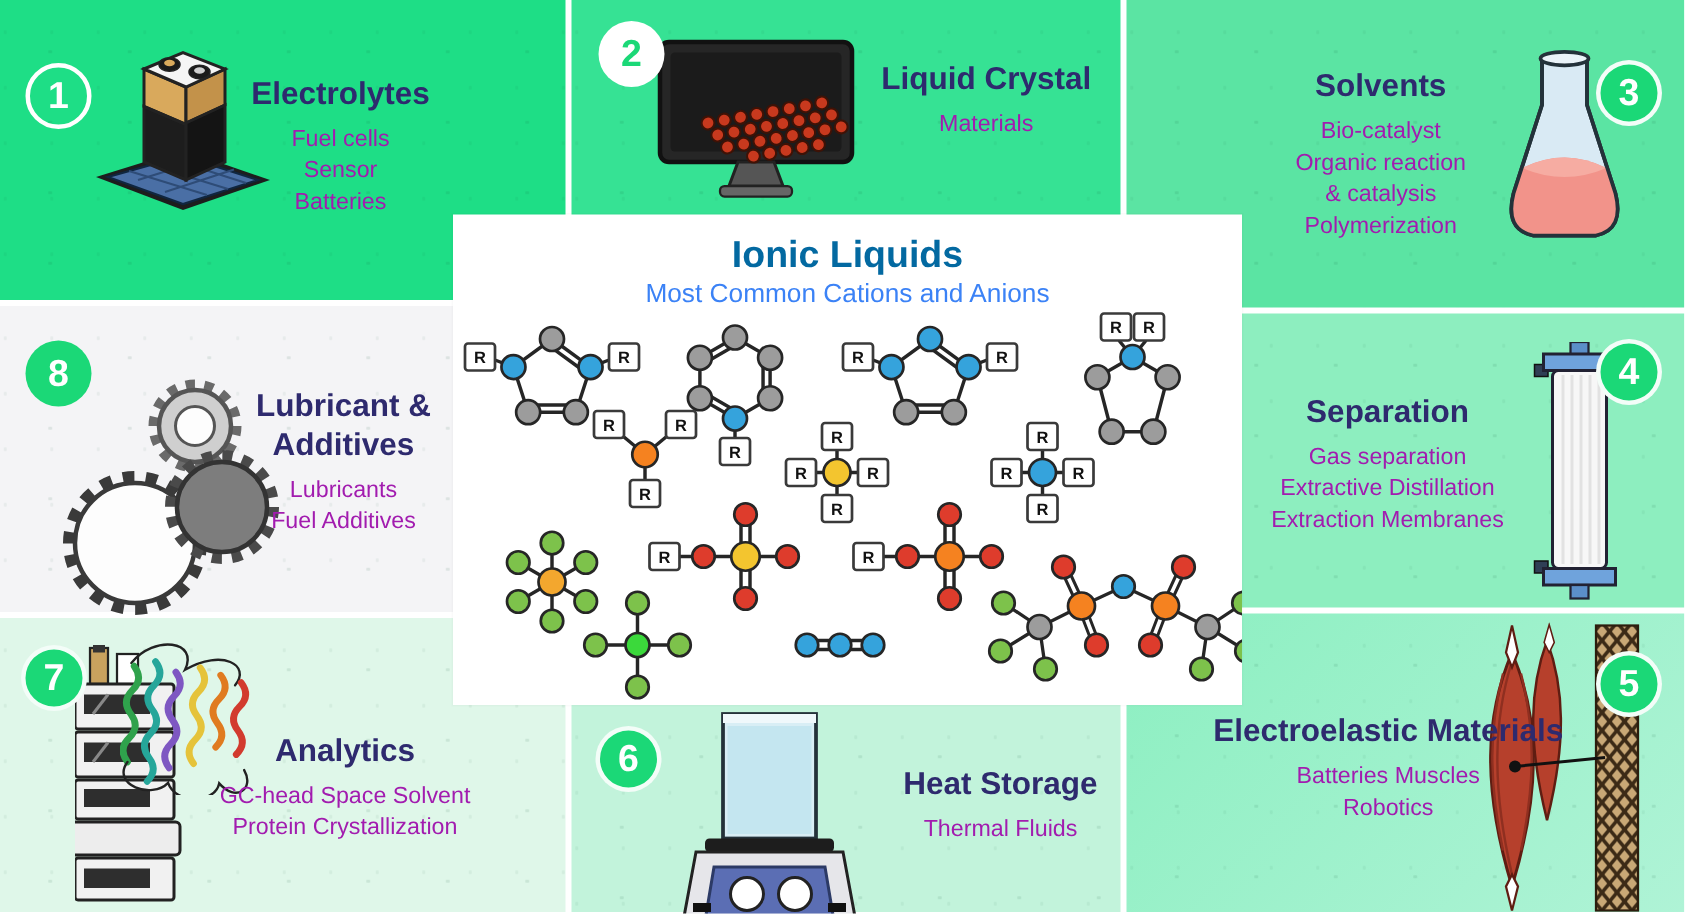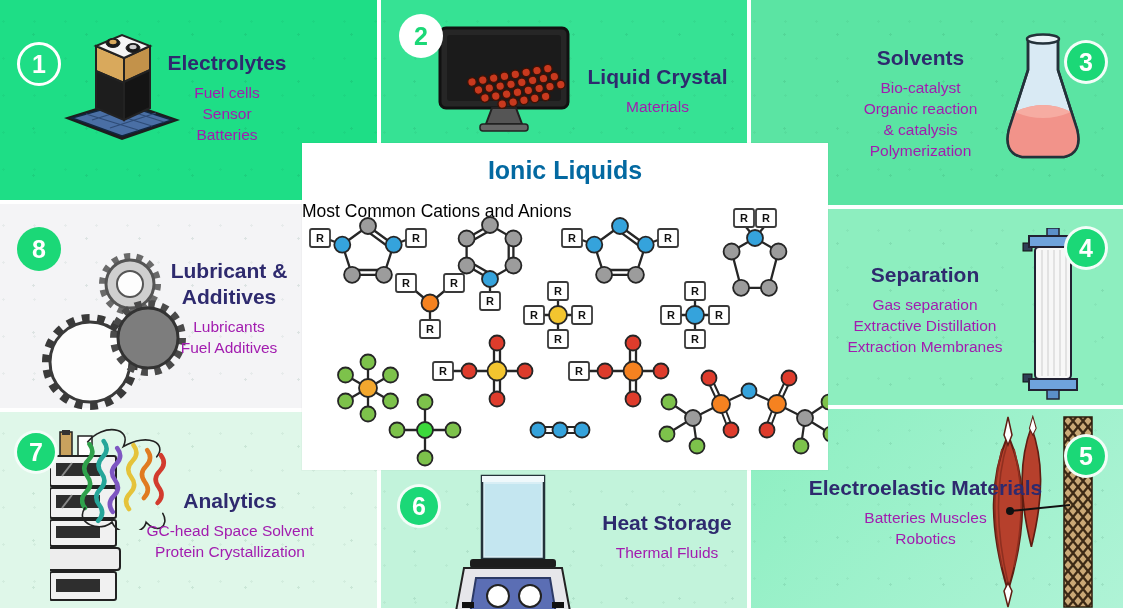--- a/index.html
+++ b/index.html
@@ -24,21 +24,21 @@
   .num-white{background:#fff;color:#1BD877;}
   .num-green{background:#1BD877;color:#fff;border:3px solid rgba(255,255,255,.95);}
   .txt{position:absolute;text-align:center;z-index:5;}
   .title{font-weight:800;color:#2E2A6E;font-size:21px;line-height:26px;}
   .ln{color:#a21caf;font-size:15.5px;line-height:21px;}
   .lines{margin-top:6px;}
   .icon{position:absolute;z-index:4;}
   #panel{position:absolute;left:302px;top:143px;width:526px;height:327px;background:#ffffff;z-index:8;
          box-shadow:0 0 0 1px rgba(0,0,0,0.02);}
   .ptitle{margin-top:13px;text-align:center;font-weight:800;font-size:25px;color:#0369a1;}
-  .psub{text-align:left;font-size:17.5px;color:#000000;margin-top:16px;}
+  .psub{text-align:center;font-size:17.5px;color:#3b82f6;margin-top:0;}
   svg text.rl{font-family:"Liberation Sans",sans-serif;font-weight:bold;font-size:11px;fill:#111;}
 </style>
 </head>
 <body>
 
 <div id="stage">
 
   <div class="tile t1"></div>
   <div class="tile t2"></div>
   <div class="tile t3"></div>
@@ -107,21 +107,21 @@
         <circle cx="65" cy="18" r="4.3"></circle>
         <circle cx="76" cy="18" r="4.3"></circle>
         <circle cx="87" cy="18" r="4.3"></circle>
       <circle cx="26" cy="27" r="4.3"></circle>
         <circle cx="37" cy="27" r="4.3"></circle>
         <circle cx="48" cy="27" r="4.3"></circle>
         <circle cx="59" cy="27" r="4.3"></circle>
         <circle cx="70" cy="27" r="4.3"></circle>
     </g>
   </svg>
-  <div class="txt" style="left:565px;top:64px;width:185px;">
+  <div class="txt" style="left:565px;top:40px;width:185px;">
     <div class="title">Liquid Crystal</div>
     <div class="lines">
       <div class="ln">Materials</div>
     </div>
   </div>
 
   <svg class="icon" style="left:1000px;top:32px;" width="88" height="136" viewBox="0 0 88 136">
     <path d="M28,7 L28,38 L9,97 Q3,121 22,125 L64,125 Q83,121 77,97 L58,38 L58,7 Z" fill="#D9EAF4" stroke="#24323a" stroke-width="2.5"></path>
     <path d="M15,80 L9,97 Q3,121 22,125 L64,125 Q83,121 77,97 L71,80 Q43,66 15,80 Z" fill="#F2938A"></path>
     <path d="M15,80 Q43,92 71,80 Q43,66 15,80 Z" fill="#F6ACA2"></path>

